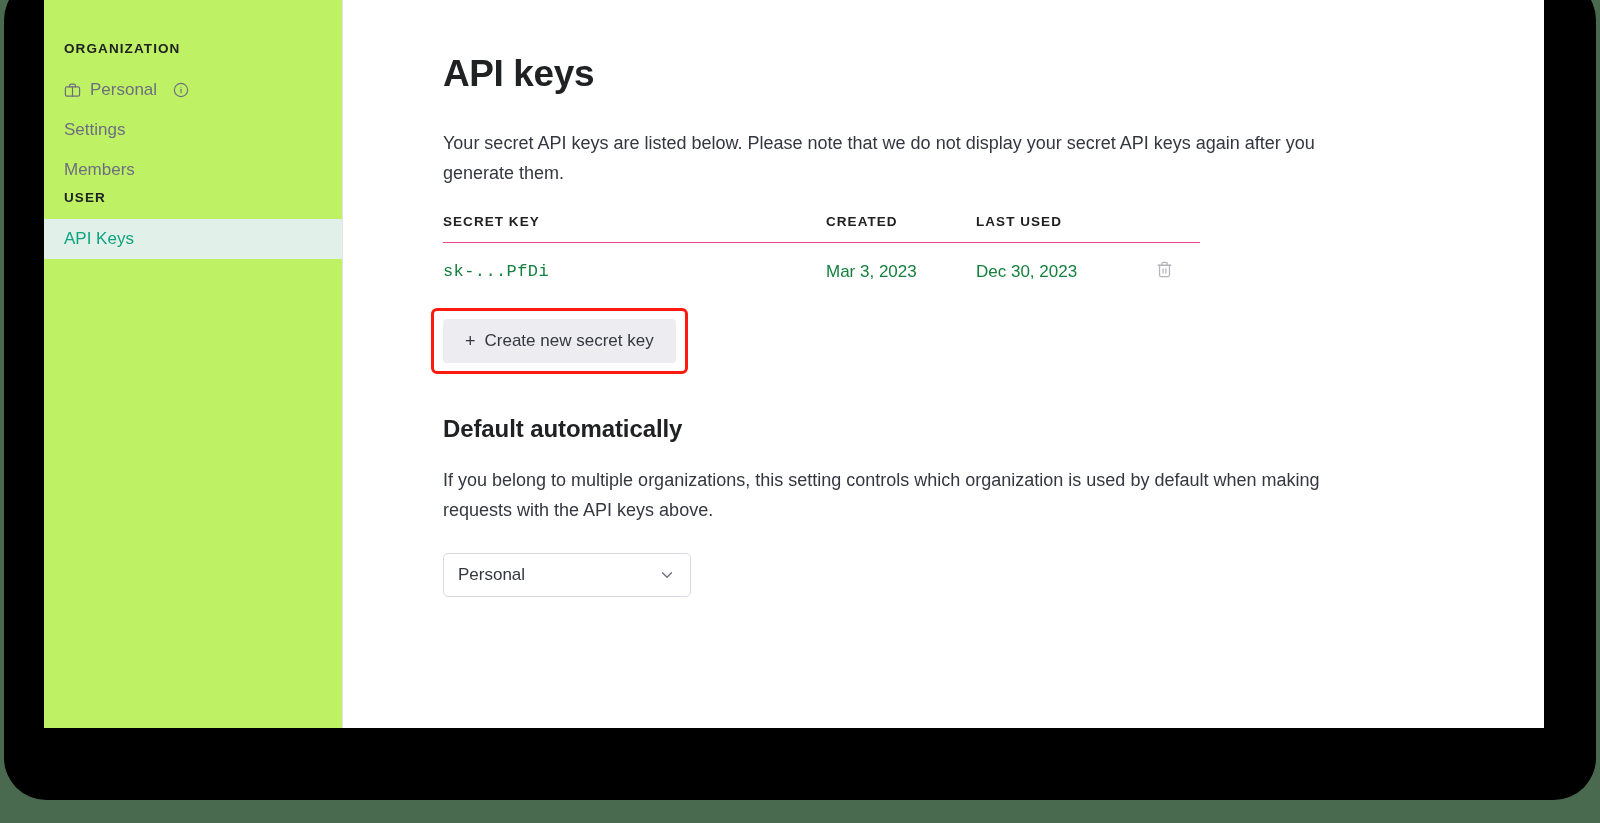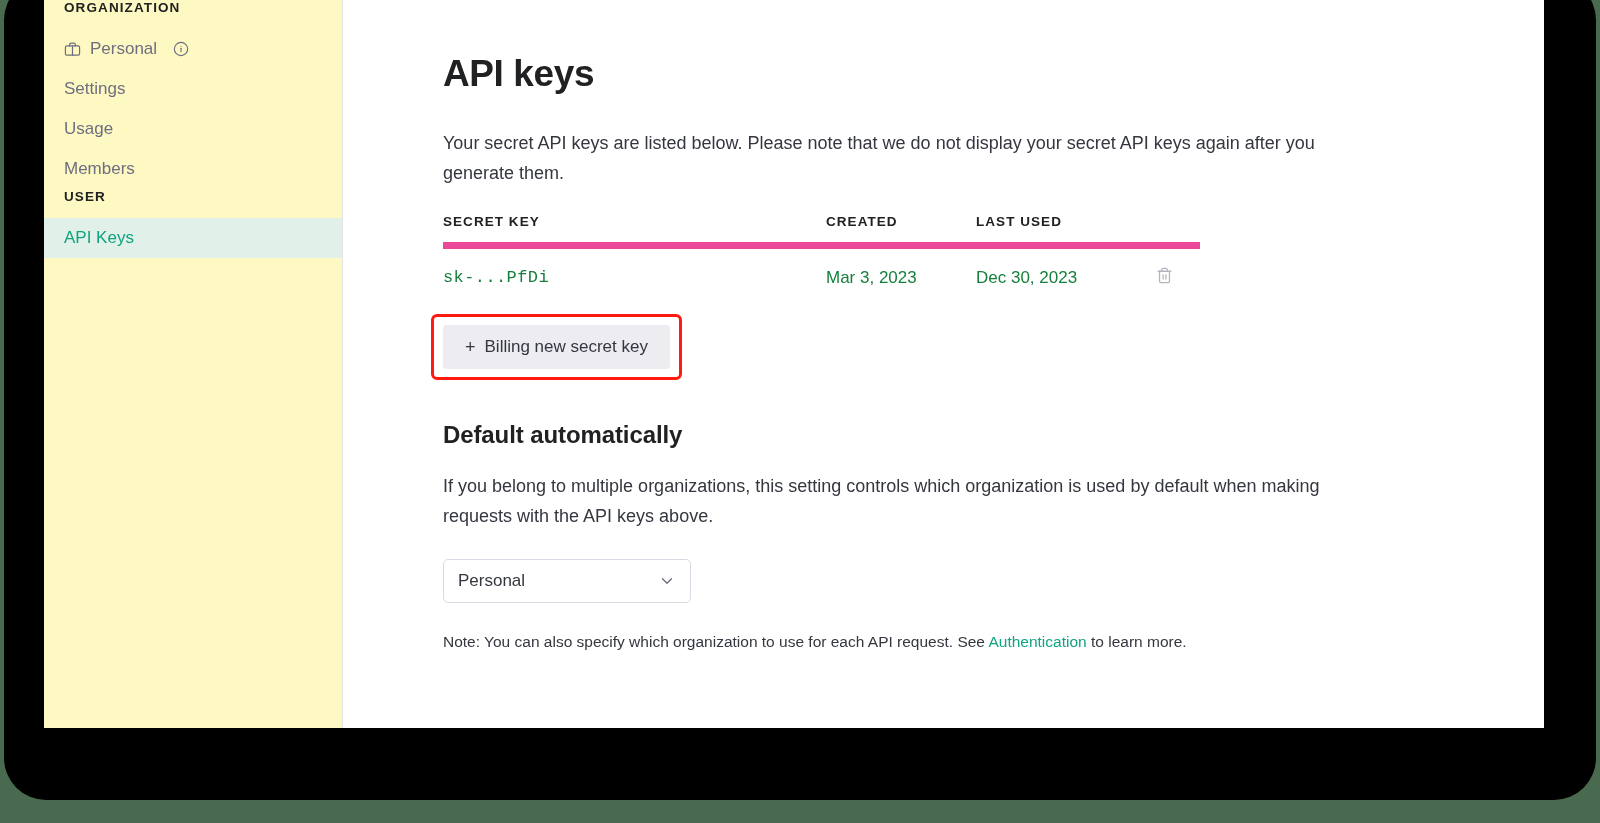--- a/index.html
+++ b/index.html
@@ -36,23 +36,24 @@
     background: #ffffff;
     overflow: hidden;
     display: flex;
   }
 
   
   #sidebar {
     width: 299px;
     min-width: 299px;
     height: 100%;
-    background: #fef9c3;
+    background: #bef264;
     border-right: 1px solid #e3e3e3;
     box-sizing: border-box;
+    padding-top: 41px;
     position: relative;
   }
 
   .side-section-title {
     font-size: 13.5px;
     font-weight: 700;
     letter-spacing: 1.1px;
     color: #202123;
     padding-left: 20px;
     margin-bottom: 14px;
@@ -118,21 +119,21 @@
     border-collapse: collapse;
     margin-top: 26px;
   }
   #keys-table th {
     text-align: left;
     font-size: 13.5px;
     font-weight: 700;
     letter-spacing: 1.05px;
     color: #202123;
     padding: 0 0 13px 0;
-    border-bottom: 7px solid #ec4899;
+    border-bottom: 1px solid #ec4899;
   }
   #keys-table td {
     font-size: 17px;
     color: #15803d;
     padding: 18px 0 16px 0;
     vertical-align: middle;
   }
   td.key-cell {
     font-family: "Liberation Mono", monospace;
     font-size: 16px;
@@ -260,23 +261,20 @@
             <line x1="12" y1="16" x2="12" y2="11"></line>
             <circle cx="12" cy="8" r="0.8" fill="#6e6e80" stroke="none"></circle>
           </svg>
         </span>
       </div>
 
       <div class="side-item">
         <span class="side-label">Settings</span>
       </div>
 
-      <div class="side-item">
-        <span class="side-label">Usage</span>
-      </div>
 
       <div class="side-item">
         <span class="side-label">Members</span>
       </div>
 
 
       <div class="side-section-title" id="user-section-title">USER</div>
 
       <div class="side-item active">
         <span class="side-label">API Keys</span>
@@ -317,36 +315,33 @@
               </button>
             </td>
           </tr>
         </tbody>
       </table>
 
       <div id="create-key-wrap">
         <div id="create-key-annotation"></div>
         <button id="create-key-button">
           <span class="plus">+</span>
-          <span>Billing new secret key</span>
+          <span>Create new secret key</span>
         </button>
       </div>
 
       <h2 id="default-org-title">Default automatically</h2>
 
       <p class="body-para">If you belong to multiple organizations, this setting controls which organization is used by default when making requests with the API keys above.</p>
 
       <div id="org-select">
         <span>Personal</span>
         <span class="chevron">
           <svg width="18" height="18" viewBox="0 0 24 24" fill="none" stroke="currentColor" stroke-width="1.8" stroke-linecap="round" stroke-linejoin="round">
             <polyline points="6 9 12 15 18 9"></polyline>
           </svg>
         </span>
       </div>
 
-      <p id="org-note">
-        <span>Note: You can also specify which organization to use for each API request. See </span><a href="#">Authentication</a><span> to learn more.</span>
-      </p>
 
     </main>
   </div>
 </div>
 
 </body></html>

